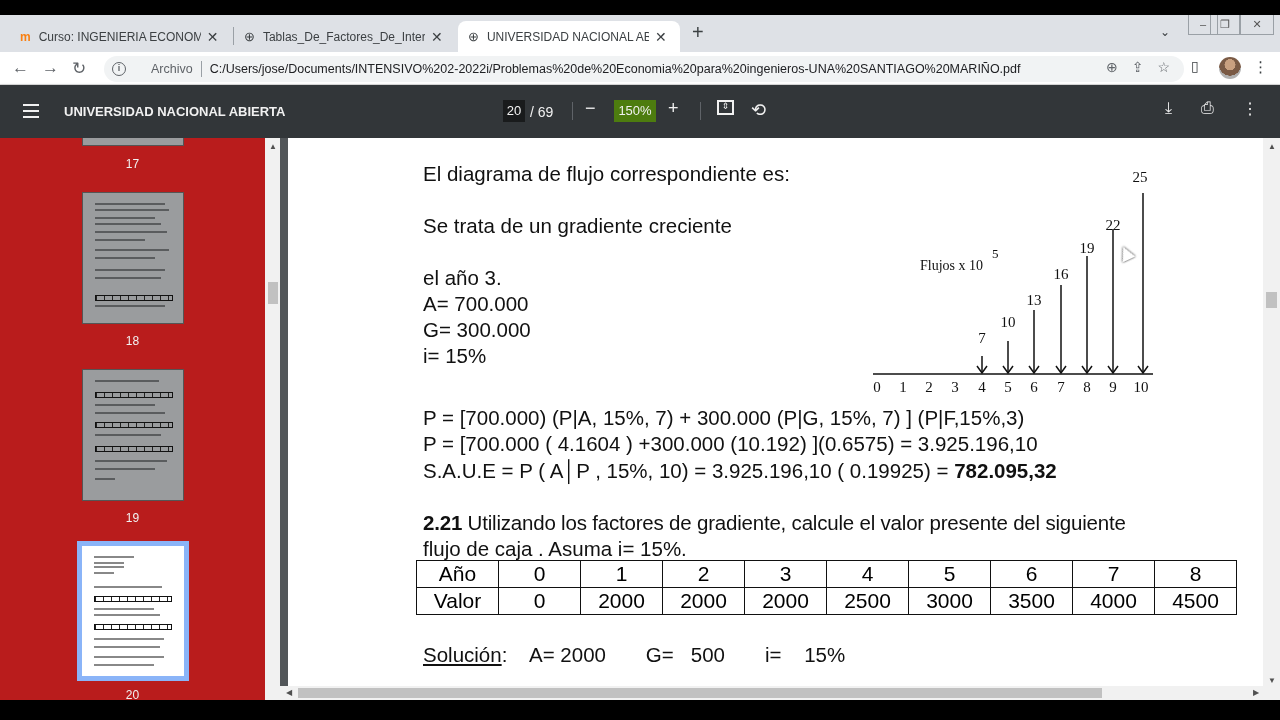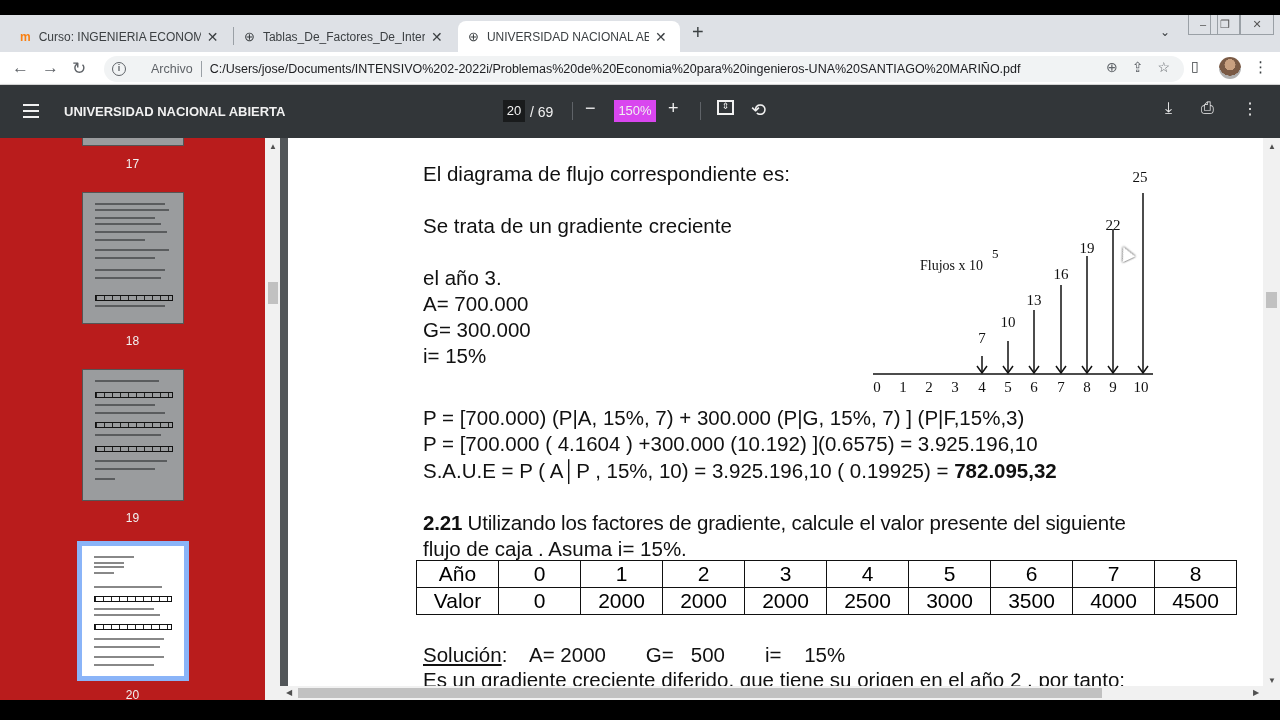--- a/index.html
+++ b/index.html
@@ -24,21 +24,21 @@
 .omni-icons{position:absolute;right:110px;top:7px;display:flex;gap:14px;color:#5f6368;font-size:14px}
 .tb-right{position:absolute;top:6px;font-size:15px;color:#3c4043}
 .avatar{position:absolute;left:1219px;top:57px;width:22px;height:22px;border-radius:50%;background:radial-gradient(circle at 50% 35%,#c9a080 0 30%,#7a5a45 31% 60%,#b0b0b0 61%)}
 .pdfbar{position:absolute;left:0;top:85px;width:1280px;height:53px;background:#323639;box-shadow:0 2px 4px rgba(0,0,0,.4);color:#f1f1f1}
 .hamb{position:absolute;left:23px;top:19px;width:16px;height:14px;border-top:2px solid #f1f1f1;border-bottom:2px solid #f1f1f1}
 .hamb::after{content:"";position:absolute;left:0;top:4px;width:16px;height:2px;background:#f1f1f1}
 .doctitle{position:absolute;left:64px;top:19px;font-size:13px;font-weight:bold}
 .pagebox{position:absolute;left:503px;top:15px;width:22px;height:22px;background:#191b1c;font-size:13px;text-align:center;line-height:22px}
 .pagetot{position:absolute;left:530px;top:19px;font-size:14px}
 .vsep{position:absolute;top:17px;width:1px;height:18px;background:#5f6368}
-.zoombox{position:absolute;left:614px;top:15px;width:42px;height:22px;background:#d946ef;font-size:13px;text-align:center;line-height:22px}
+.zoombox{position:absolute;left:614px;top:15px;width:42px;height:22px;background:#4d7c0f;font-size:13px;text-align:center;line-height:22px}
 .pdfbtn{position:absolute;top:14px;font-size:18px;color:#f1f1f1}
 .sidebar{position:absolute;left:0;top:138px;width:265px;height:562px;background:#b91c1c;overflow:hidden}
 .thumb{position:absolute;left:82px;width:102px;background:#9a9c9e;border:1px solid #555}
 .thumb .ln{position:absolute;left:12px;height:2px;background:#5a5c5e}
 .thumb .tb{position:absolute;left:12px;width:78px;height:6px;border:1px solid #111;background:repeating-linear-gradient(90deg,#222 0 1px,transparent 1px 8px)}
 .thumbnum{position:absolute;width:265px;text-align:center;font-size:12px;color:#f1f1f1}
 .thumb.sel{background:#fff;border:5px solid #8ab4f8;left:77px;width:112px}
 .thumb.sel .ln{background:#888}
 .sbscroll{position:absolute;left:265px;top:138px;width:15px;height:562px;background:#f1f1f1}
 .sbthumb{position:absolute;left:268px;top:282px;width:10px;height:22px;background:#c1c1c1}
@@ -265,21 +265,20 @@
       <td>2500</td>
       <td>3000</td>
       <td>3500</td>
       <td>4000</td>
       <td>4500</td>
     </tr>
   </tbody>
     </table>
 
   <div class="pt narrow" style="left:135px;top:505px;white-space:pre"><u>Solución</u><span>:    A= 2000       G=   500       i=    15%</span></div>
-  <div class="pt narrow" style="left:135px;top:530px">Es un gradiente creciente diferido, que tiene su origen en el año 2 , por tanto:</div>
 </div>
 
 <div class="vscroll"></div>
 <div class="vthumb"></div>
 <span class="arr" style="left:1268px;top:142px">▲</span>
 <span class="arr" style="left:1268px;top:676px">▼</span>
 <div class="hscroll"></div>
 <div class="hthumb"></div>
 <span class="arr" style="left:286px;top:688px">◀</span>
 <span class="arr" style="left:1253px;top:688px">▶</span>

